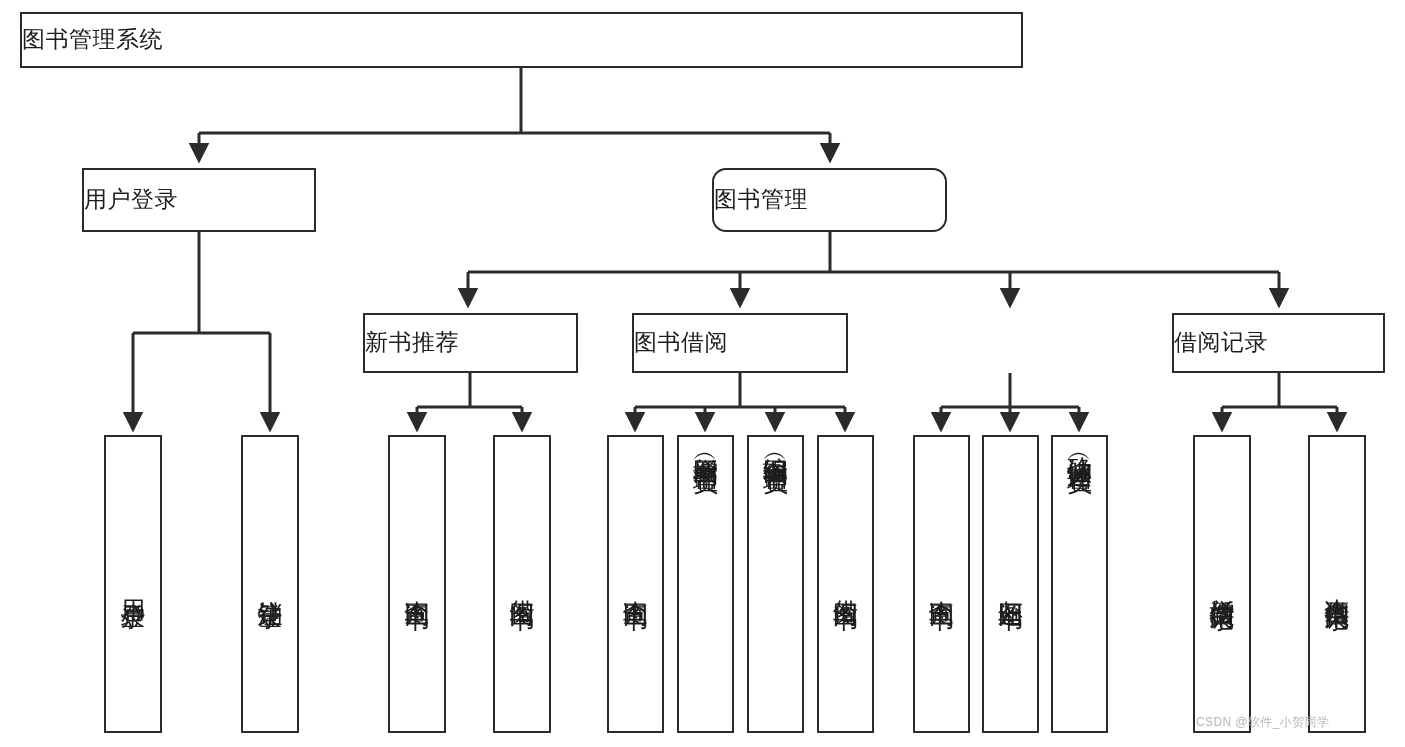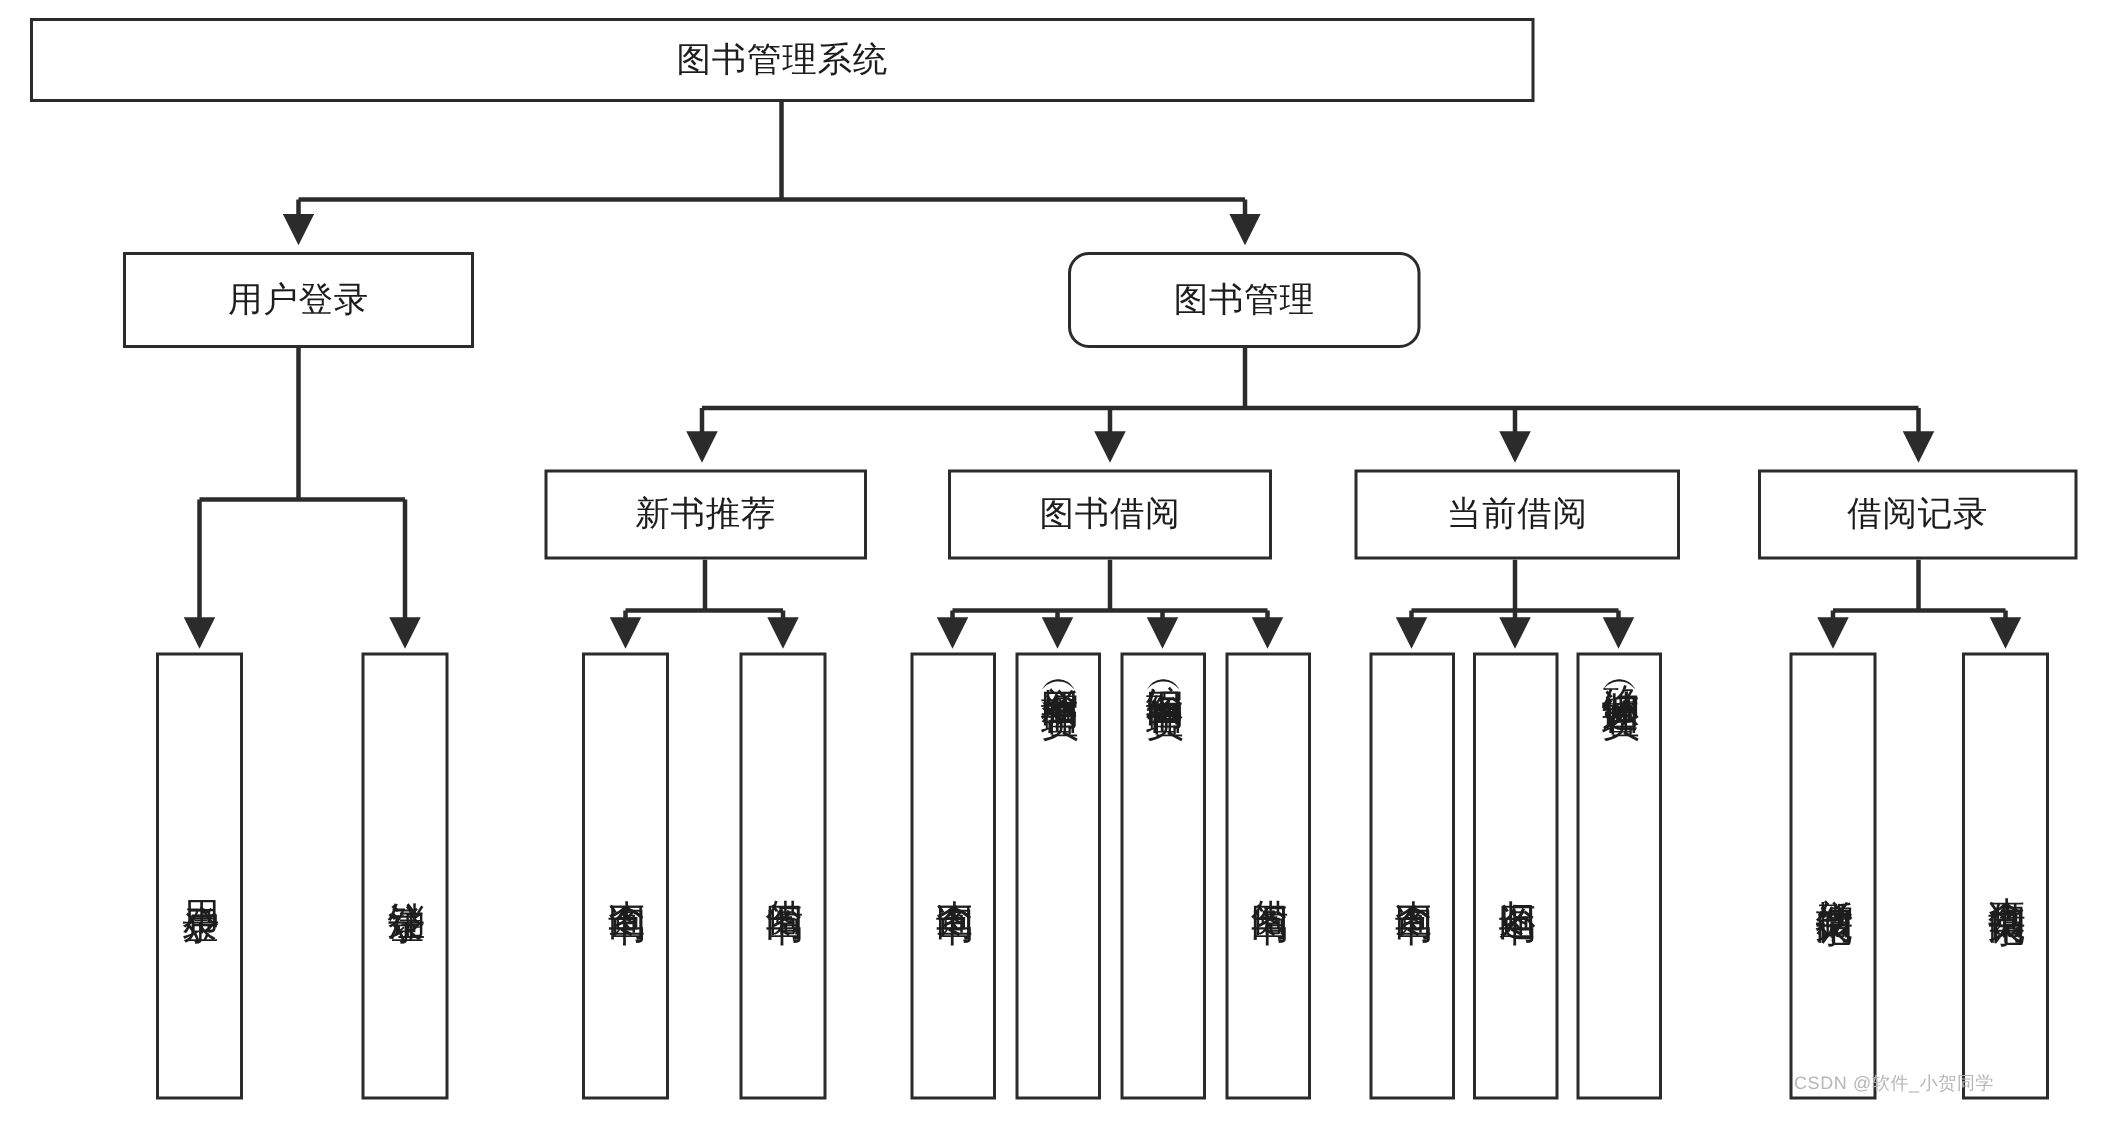--- a/index.html
+++ b/index.html
@@ -24,21 +24,20 @@
     width: 1405px;
     height: 747px;
   }
   .node {
     position: absolute;
     box-sizing: border-box;
     border: 2.5px solid #2b2b2b;
     background: #ffffff;
     display: flex;
     align-items: center;
-    justify-content: center;
     color: #1d1d1d;
   }
   .node .label {
     display: block;
     line-height: 1.04;
     letter-spacing: 0.5px;
   }
   .node.horizontal .label {
     font-size: 23px;
     white-space: nowrap;
@@ -134,23 +133,20 @@
   <div class="node horizontal" style="left:712px; top:168px; width:235px; height:64px;border-radius:14px;">
     <span class="label">图书管理</span>
   </div>
 
   <div class="node horizontal" style="left:363px; top:313px; width:215px; height:60px;">
     <span class="label">新书推荐</span>
   </div>
   <div class="node horizontal" style="left:632px; top:313px; width:216px; height:60px;">
     <span class="label">图书借阅</span>
   </div>
-  <div class="node horizontal" style="left:903px; top:313px; width:217px; height:60px;">
-    <span class="label">当前借阅</span>
-  </div>
   <div class="node horizontal" style="left:1172px; top:313px; width:213px; height:60px;">
     <span class="label">借阅记录</span>
   </div>
 
   <div class="node vertical centered" style="left:104px; top:435px; width:58px; height:298px;">
     <span class="label">用户登录</span>
   </div>
   <div class="node vertical centered" style="left:241px; top:435px; width:58px; height:298px;">
     <span class="label">注销登录</span>
   </div>

